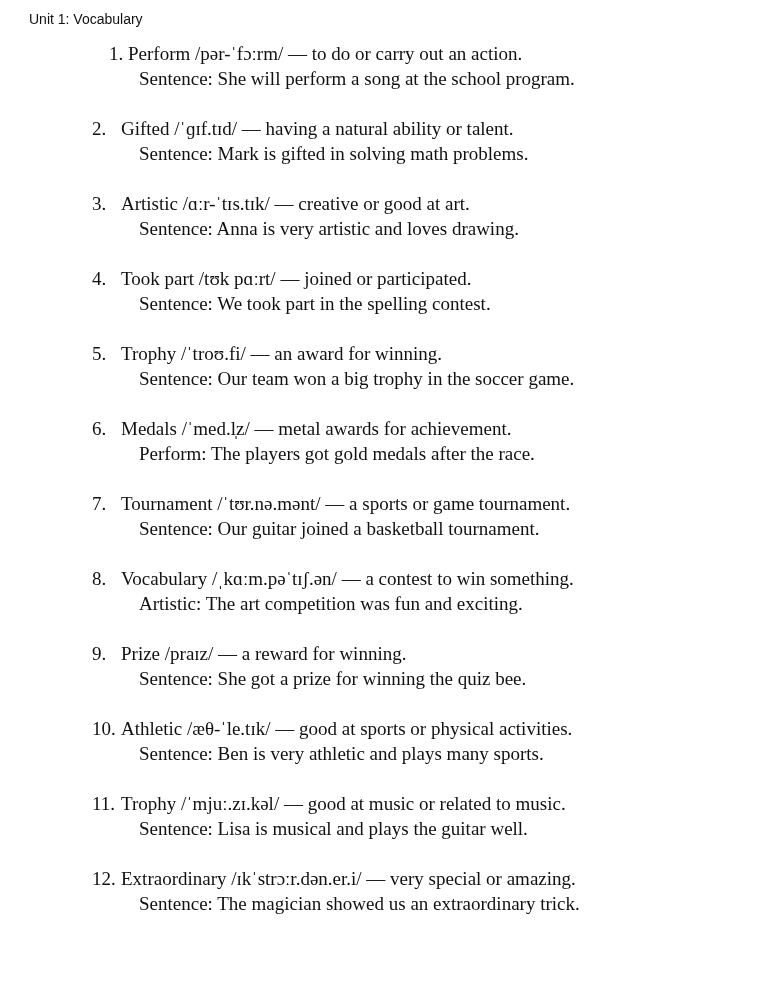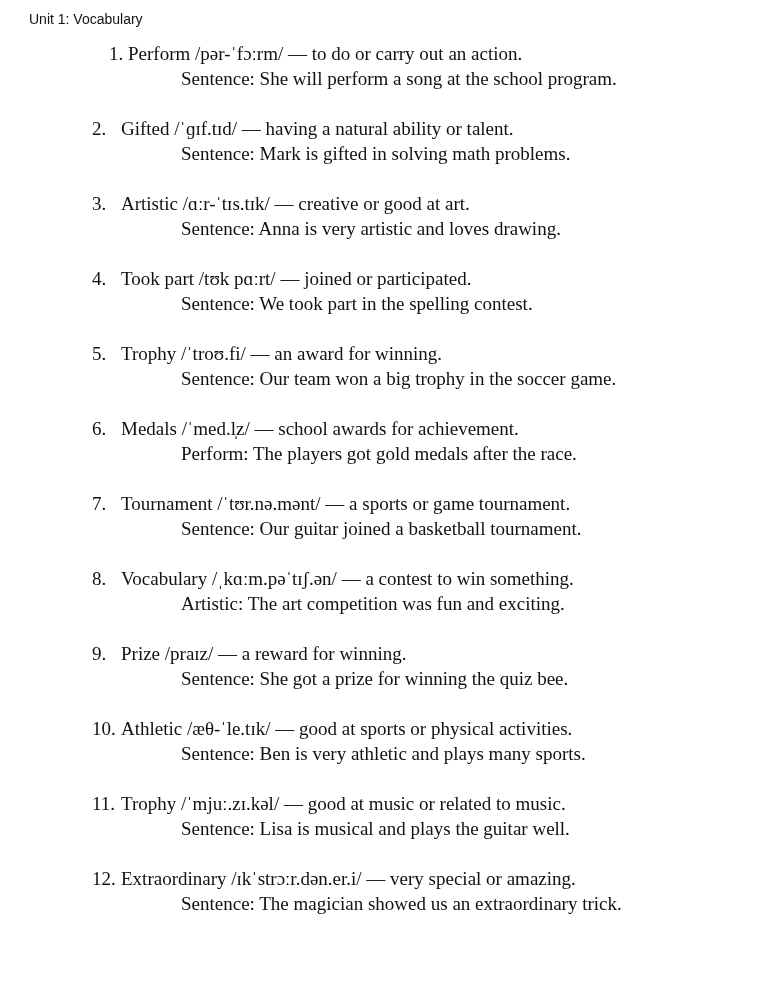--- a/index.html
+++ b/index.html
@@ -7,21 +7,21 @@
     .header {
       position: absolute; left: 29px; top: 11px;
       font-family: "Liberation Sans", sans-serif; font-size: 14px; color: #111111;
     }
     .entry {
       position: absolute; left: 0; width: 768px;
       font-family: "Liberation Serif", serif; font-size: 19px; line-height: 25px;
     }
     .num { position: absolute; left: 92px; top: 0; }
     .line1 { position: absolute; left: 121px; top: 0; white-space: nowrap; }
-    .line2 { position: absolute; left: 139px; top: 25px; white-space: nowrap; margin-left: 42px; }
+    .line2 { position: absolute; left: 139px; top: 25px; white-space: nowrap; }
     
     .entry.first .line1 { left: 85px; margin-left: 24px; }
   </style>
 </head>
 <body>
 
 <div class="header">Unit 1: Vocabulary</div>
 
 <div class="entry first" style="top:41px">
 
@@ -48,21 +48,21 @@
 </div>
 
 <div class="entry" style="top:341px">
   <span class="num">5.</span>
   <span class="line1">Trophy /ˈtroʊ.fi/ — an award for winning.</span>
   <span class="line2">Sentence: Our team won a big trophy in the soccer game.</span>
 </div>
 
 <div class="entry" style="top:416px">
   <span class="num">6.</span>
-  <span class="line1">Medals /ˈmed.l̩z/ — school awards for achievement.</span>
+  <span class="line1">Medals /ˈmed.l̩z/ — metal awards for achievement.</span>
   <span class="line2">Perform: The players got gold medals after the race.</span>
 </div>
 
 <div class="entry" style="top:491px">
   <span class="num">7.</span>
   <span class="line1">Tournament /ˈtʊr.nə.mənt/ — a sports or game tournament.</span>
   <span class="line2">Sentence: Our guitar joined a basketball tournament.</span>
 </div>
 
 <div class="entry" style="top:566px">

